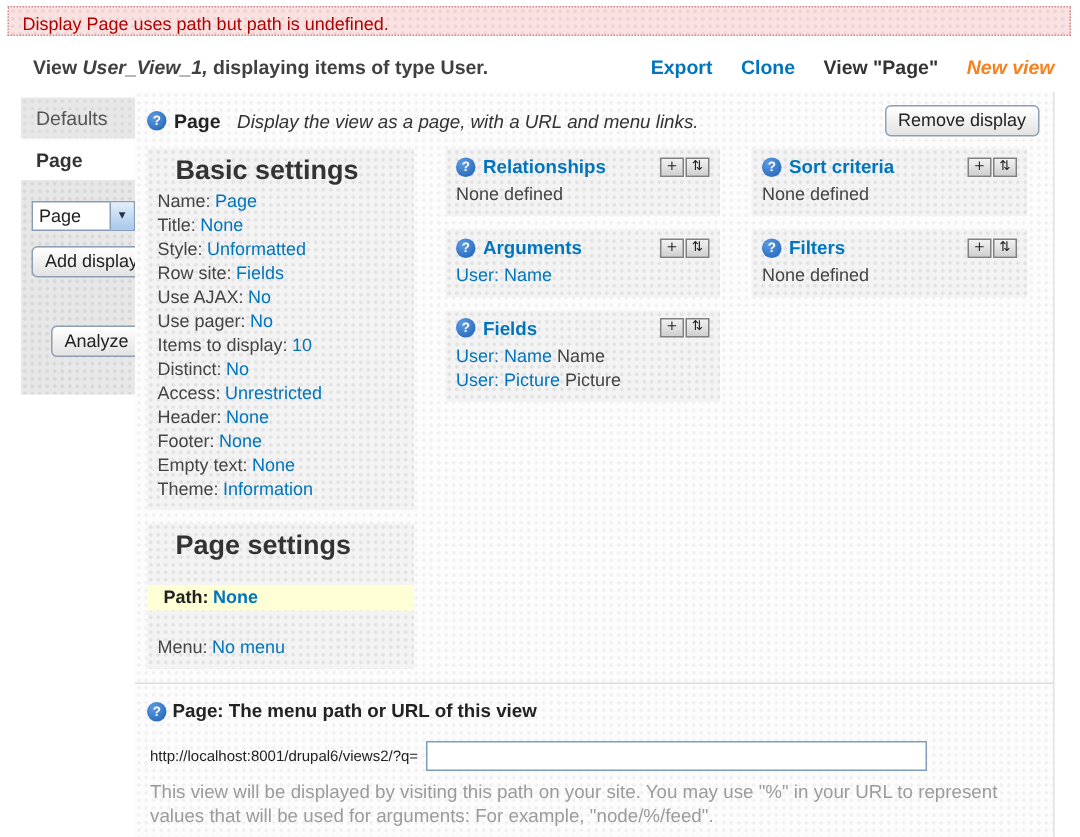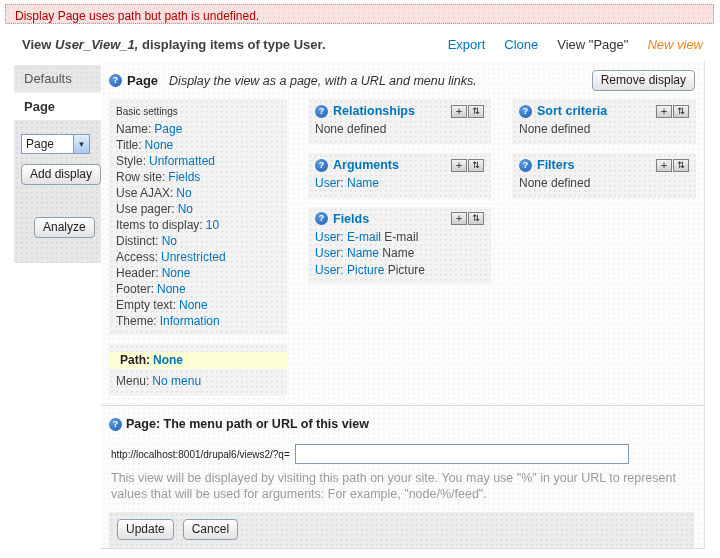--- a/index.html
+++ b/index.html
@@ -19,29 +19,29 @@
     background-color:#F9E2E2;
     background-image: radial-gradient(rgba(190,90,90,0.12) 1px, transparent 1px); background-size:5px 5px;
     border:1px dotted #CF8E8E;
     color:#B10000; font-size:12px;
   }
 
   
   .view-header { display:flex; align-items:baseline; padding:13px 17px 9px 22px; }
   .view-title { font-size:13px; font-weight:bold; color:#404040; white-space:nowrap; }
   .view-name { font-style:italic; }
-  .header-links { margin-left:auto; display:flex; gap:19px; font-size:13px; font-weight:normal; white-space:nowrap; }
+  .header-links { margin-left:auto; display:flex; gap:19px; font-size:13px; font-weight:bold; white-space:nowrap; }
   .hl-blue { color:#0074BD; cursor:pointer; }
   .hl-dark { color:#333; cursor:pointer; }
   .hl-orange { color:#F5821F; font-style:italic; cursor:pointer; }
 
   
   .views-ui { display:flex; margin:0 17px 0 14px; align-items:flex-start; }
 
-  .tabs-col { width:87px; flex:none; padding-top:4px; }
+  .tabs-col { width:76px; flex:none; padding-top:4px; }
   .tab { padding:6px 4px 6px 10px; background-color:#E7E7E7; color:#555; font-size:13px; cursor:pointer;
          background-image: radial-gradient(rgba(0,0,0,0.05) 1px, transparent 1px); background-size:5px 5px;
          border-bottom:1px solid #F2F2F2; }
   .tab.active { background:#FFF; font-weight:bold; color:#333; border-bottom:none; }
   .display-controls { background-color:#E7E7E7; padding:14px 7px 16px 7px; height:143px; }
 
   .fake-select { width:69px; height:20px; border:1px solid #8A9CB5; background:#fff; display:flex; align-items:center; cursor:pointer; }
   .fake-select .sel-text { padding-left:4px; color:#222; }
   .sel-arrow { margin-left:auto; width:16px; height:18px; border-left:1px solid #8A9CB5;
     background:linear-gradient(#E3EEFB,#A9C8EC); display:flex; align-items:center; justify-content:center;
@@ -63,32 +63,32 @@
   .dh-desc { font-style:italic; color:#333; font-size:12.5px; }
   .dh-remove { margin-left:auto; }
 
   .columns { display:flex; padding:3px 8px 0 8px; gap:21px; align-items:flex-start; }
   .col { flex:none; display:flex; flex-direction:column; gap:9px; }
   .col1 { width:178px; } .col2 { width:183px; } .col3 { width:184px; }
 
   .vbox { background-color:#F3F3F3; padding:4px 7px 6px; width:100%; }
   .vbox-title-row { display:flex; align-items:center; margin-bottom:2px; min-height:16px; }
   .vbox-title-blue { color:#0074BD; font-weight:bold; font-size:12.5px; margin-left:5px; cursor:pointer; }
-  .vbox-title-dark { color:#333; font-weight:normal; font-size:10px; }
+  .vbox-title-dark { color:#333; font-weight:bold; font-size:18px;margin-left:12px; }
   .mini-group { margin-left:auto; display:flex; }
   .mini-btn { width:16px; height:13px; border:1px solid #808080; background:linear-gradient(#F2F2F2,#CFCFCF);
     font-size:9px; line-height:11px; text-align:center; color:#222; cursor:pointer;
     font-family:"DejaVu Sans", sans-serif; }
   .mini-btn + .mini-btn { margin-left:1px; }
 
   .setting-row { line-height:16px; white-space:nowrap; }
   .setting-label { color:#444; }
   .setting-value { color:#0074BD; margin-left:3px; cursor:pointer; }
   .ps-row { line-height:17px; }
-  .ps-row.highlight { background:#FFFFD5; margin:4px -7px; padding-left:11px; font-weight:bold; }
+  .ps-row.highlight { background:#FFFFD5; margin:16px -7px; padding-left:11px; font-weight:bold; }
   .ps-row.highlight .setting-label { color:#222; }
 
   .empty-text { color:#444; line-height:17px; }
   .link-row { line-height:16.5px; white-space:nowrap; }
   .field-link { color:#0074BD; cursor:pointer; }
   .field-suffix { color:#444; }
 
   
   .bottom-form { border-top:1px solid #DCDCDC; margin-top:9px; padding:11px 10px 0 8px; }
   .bf-title-row { display:flex; align-items:center; margin-bottom:13px; }
@@ -210,20 +210,23 @@
                 <span class="setting-label">Empty text:</span><span class="setting-value">None</span>
               </div>
 
               <div class="setting-row">
                 <span class="setting-label">Theme:</span><span class="setting-value">Information</span>
               </div>
             </div>
         </div>
 
         <div class="vbox dots-gray">
+          <div class="vbox-title-row">
+            <span class="vbox-title-dark">Page settings</span>
+          </div>
           <div>
 
               <div class="setting-row ps-row highlight">
                 <span class="setting-label">Path:</span><span class="setting-value">None</span>
               </div>
 
               <div class="setting-row ps-row">
                 <span class="setting-label">Menu:</span><span class="setting-value">No menu</span>
               </div>
             </div>
@@ -264,23 +267,20 @@
           <div class="vbox-title-row">
             <span class="help">?</span>
             <span class="vbox-title-blue">Fields</span>
             <span class="mini-group">
               <span class="mini-btn">+</span>
               <span class="mini-btn">⇅</span>
             </span>
           </div>
           <div>
 
-              <div class="link-row">
-                <span class="field-link">User: E-mail</span><span class="field-suffix"> E-mail</span>
-              </div>
 
               <div class="link-row">
                 <span class="field-link">User: Name</span><span class="field-suffix"> Name</span>
               </div>
 
               <div class="link-row">
                 <span class="field-link">User: Picture</span><span class="field-suffix"> Picture</span>
               </div>
             </div>
         </div>

